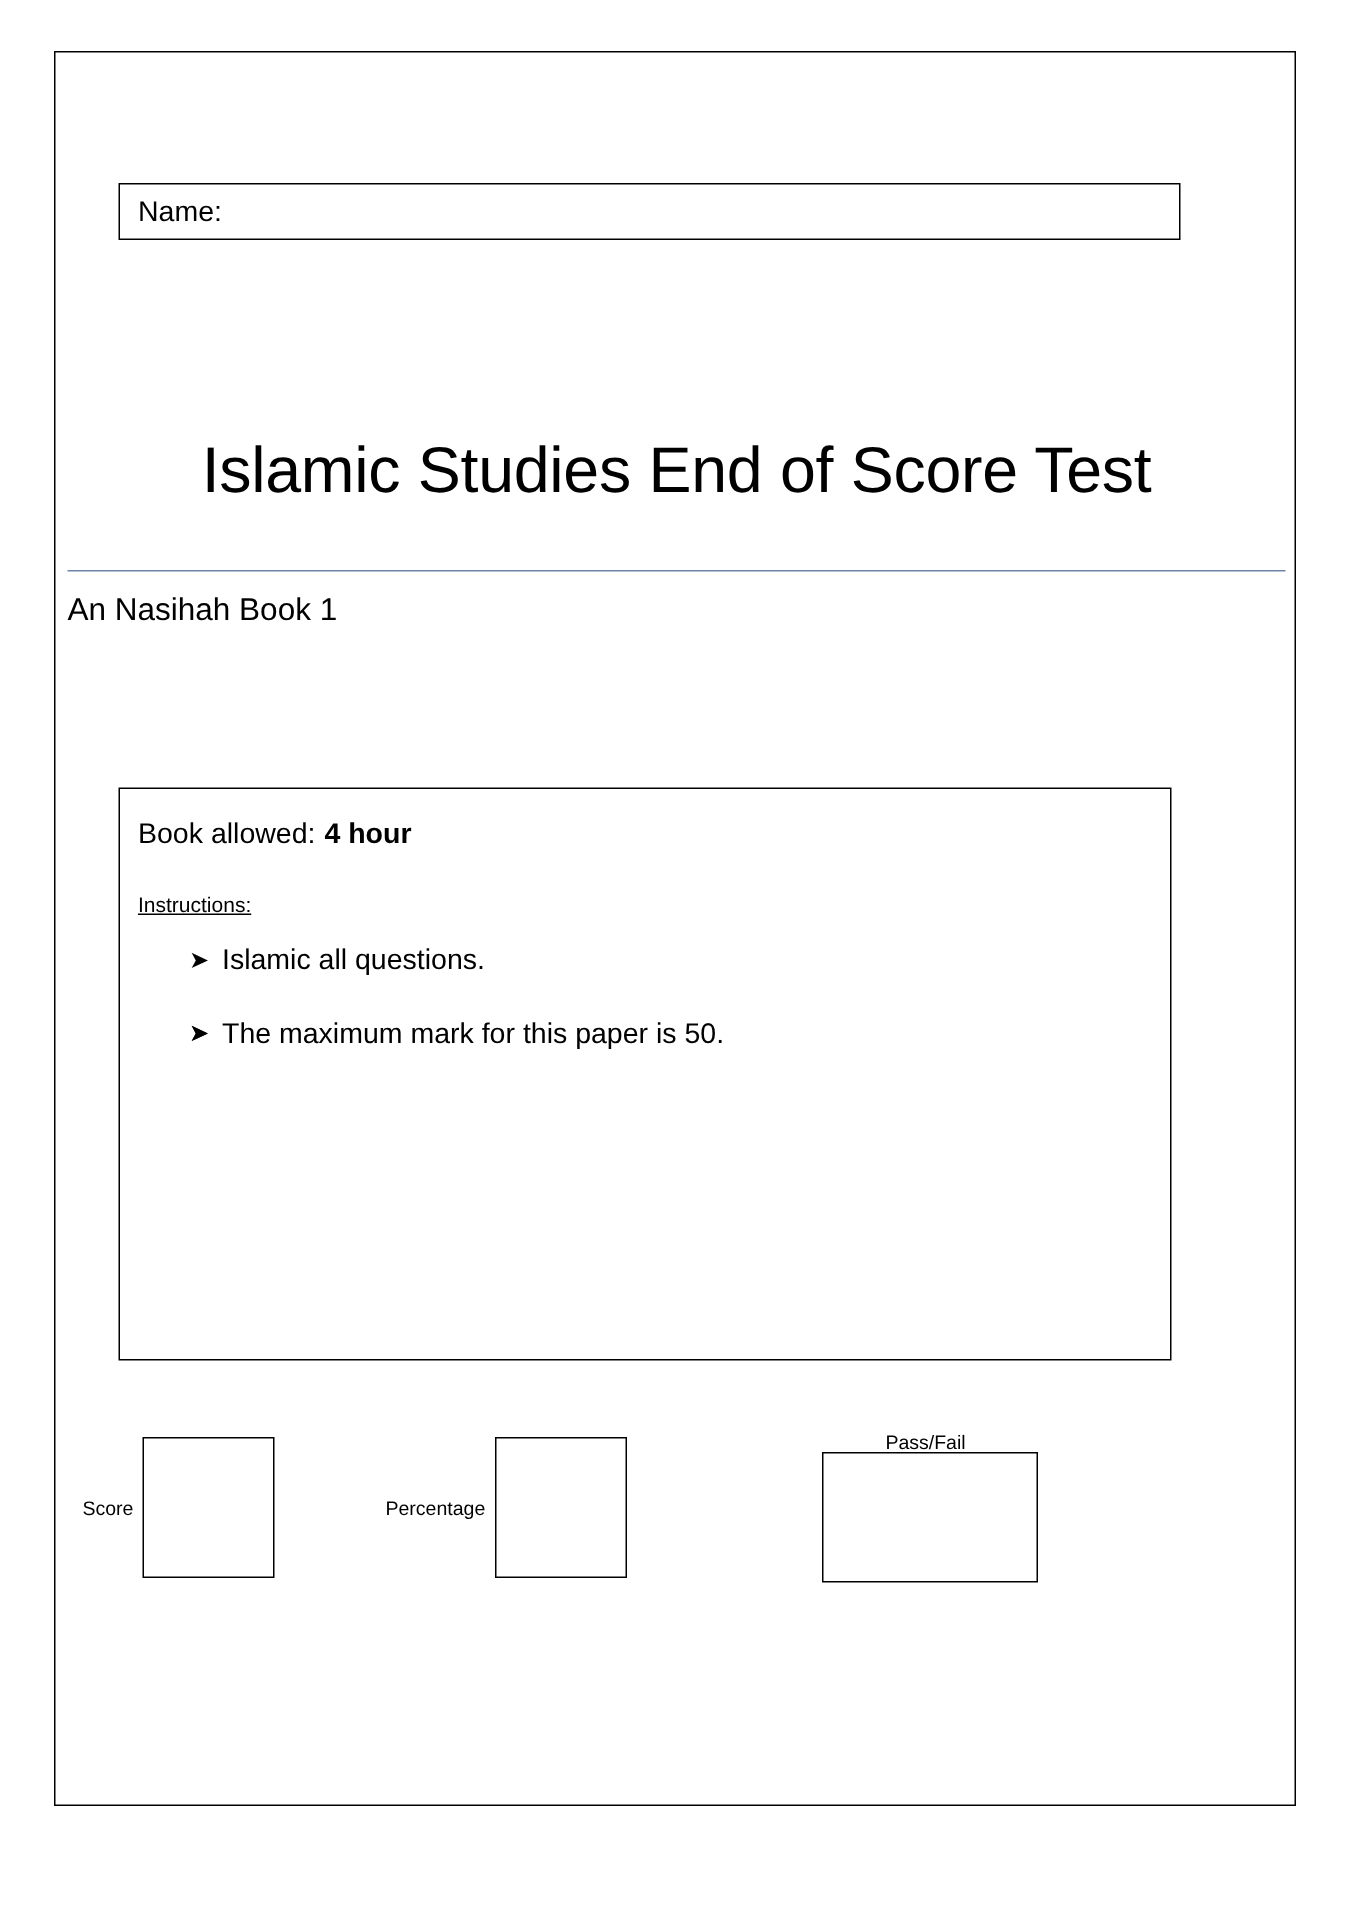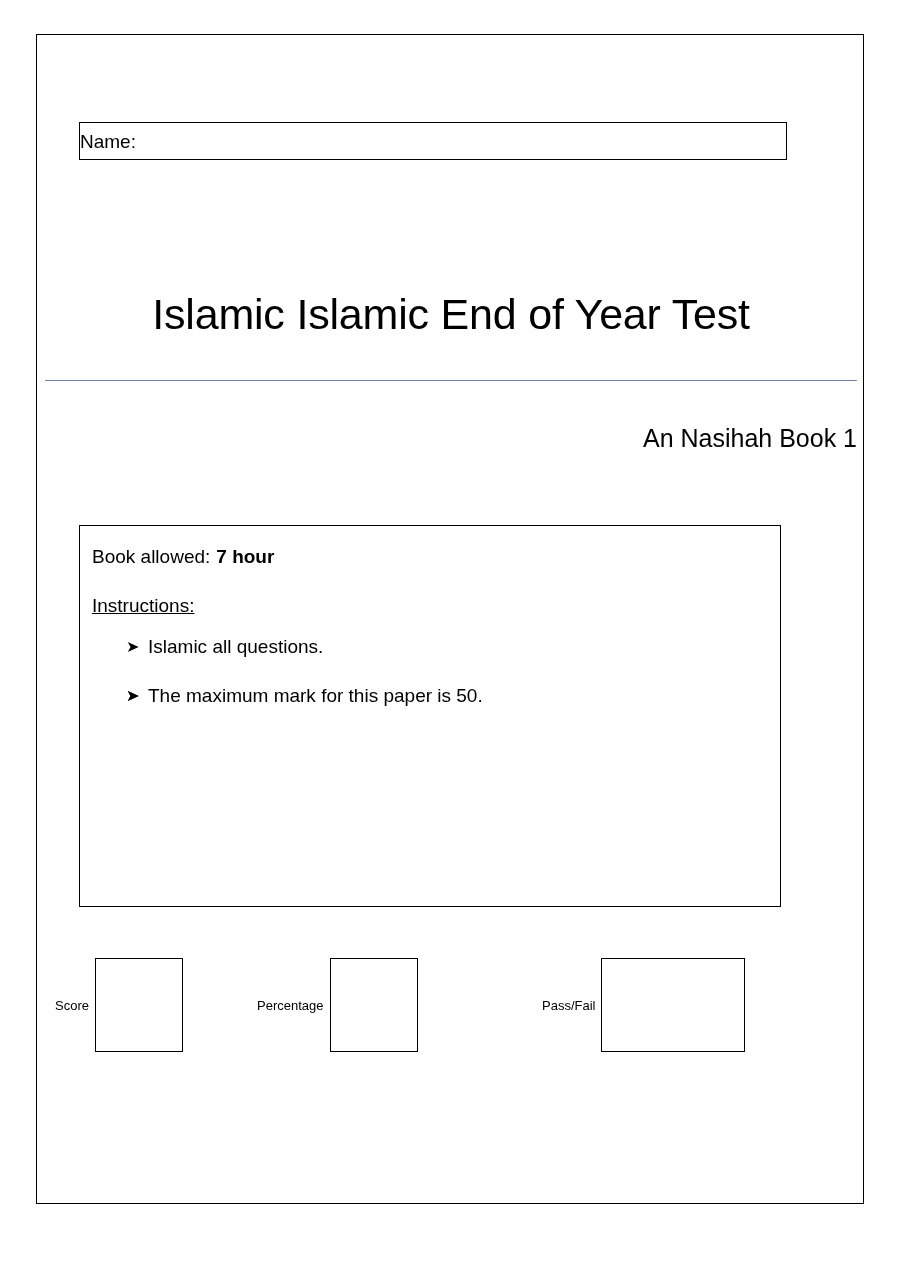--- a/index.html
+++ b/index.html
@@ -30,20 +30,21 @@
   .name-box {
     position: absolute;
     left: 42px;
     top: 87px;
     width: 708px;
     height: 38px;
     border: 1px solid #000000;
     box-sizing: border-box;
     display: flex;
     align-items: center;
+    padding-left: 12px;
   }
   .name-label {
     font-size: 19px;
     line-height: 1;
   }
 
   
   .title-wrap {
     position: absolute;
     left: 8px;
@@ -64,24 +65,23 @@
     top: 345px;
     width: 812px;
     height: 1px;
     background: #6f85a8;
   }
   .subtitle {
     position: absolute;
     left: 8px;
     top: 359px;
     width: 812px;
-    text-align: right;
-    font-size: 25px;
-    line-height: 1.2;
-    margin-top: 29px;
+    text-align: left;
+    font-size: 21px;
+    line-height: 1.2;
   }
 
   
   .instructions-box {
     position: absolute;
     left: 42px;
     top: 490px;
     width: 702px;
     height: 382px;
     border: 1px solid #000000;
@@ -91,21 +91,21 @@
   .time-line {
     font-size: 19px;
     margin: 0 0 26px 0;
     line-height: 1.2;
   }
   .time-value {
     font-weight: bold;
     margin-left: 6px;
   }
   .instructions-heading {
-    font-size: 19px;
+    font-size: 14px;
     text-decoration: underline;
     margin: 0 0 18px 0;
     line-height: 1.2;
     display: inline-block;
   }
   .instr-list {
     margin: 0;
     padding: 0;
     list-style: none;
   }
@@ -148,42 +148,42 @@
     background: #ffffff;
     margin-left: 6px;
   }
 
   .g-score { left: 18px; }
   .g-score .box { width: 88px; height: 94px; }
 
   .g-percentage { left: 220px; }
   .g-percentage .box { width: 88px; height: 94px; }
 
-  .g-passfail { left: 505px; }
+  .g-passfail { left: 505px; flex-direction: column; }
   .g-passfail .box { width: 144px; height: 94px; }
 </style>
 </head>
 <body>
 
 <div class="page">
 
   <div class="name-box">
     <span class="name-label">Name:</span>
     <span class="name-value"></span>
   </div>
 
   <div class="title-wrap">
-    <div class="title">Islamic Islamic End of Year Test</div>
+    <div class="title">Islamic Studies End of Score Test</div>
   </div>
   <div class="title-rule"></div>
   <div class="subtitle">An Nasihah Book 1</div>
 
   <div class="instructions-box">
     <p class="time-line">
-      <span>Book allowed:</span><span class="time-value">7 hour</span>
+      <span>Book allowed:</span><span class="time-value">4 hour</span>
     </p>
     <div>
       <span class="instructions-heading">Instructions:</span>
     </div>
     <ul class="instr-list">
       <li class="instr-item">
         <span class="bullet">➤</span>
         <span>Islamic all questions.</span>
       </li>
       <li class="instr-item">

